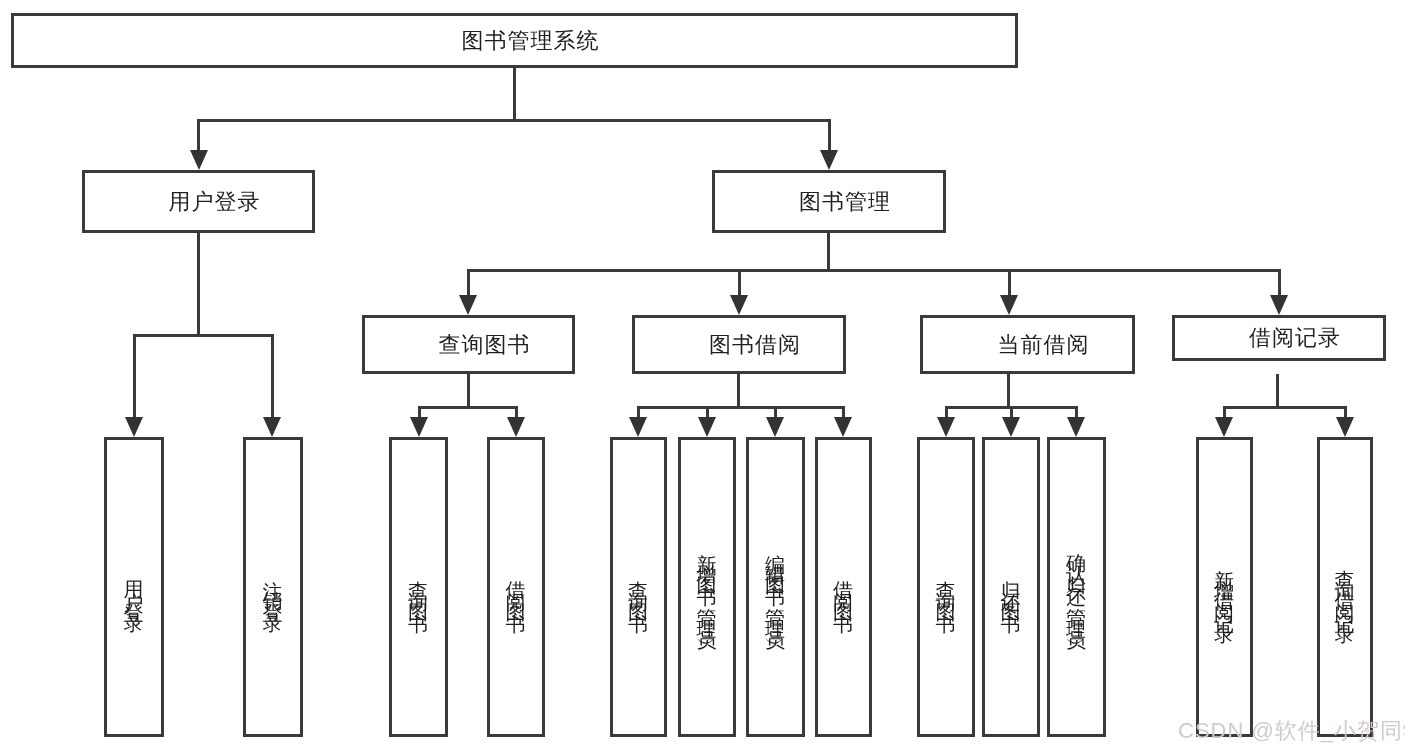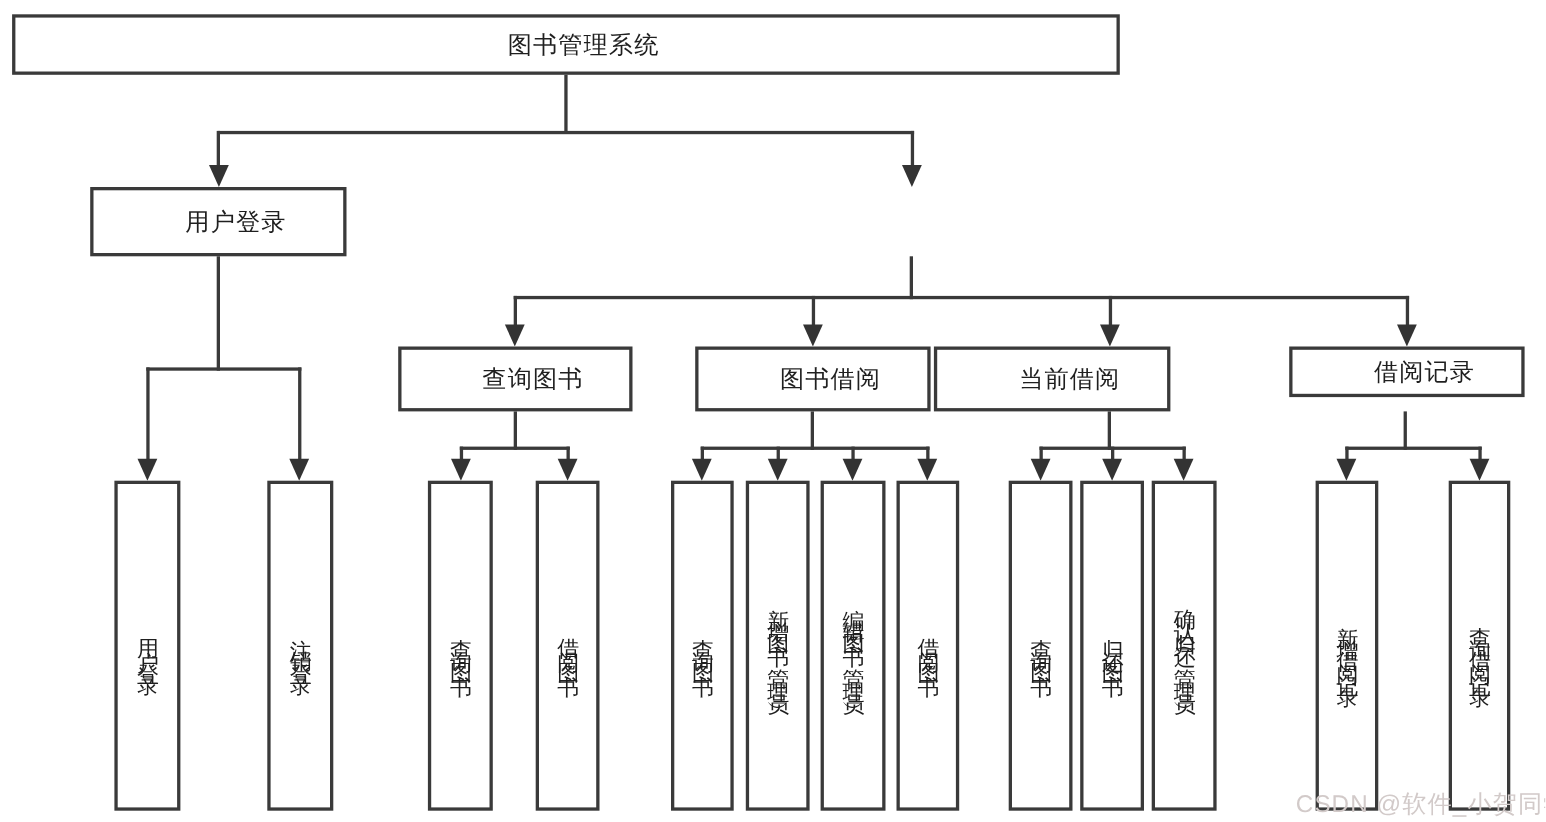--- a/index.html
+++ b/index.html
@@ -59,20 +59,23 @@
   <div class="ln" style="left:513px;top:68px;width:3px;height:52px;"></div>
   <div class="ln" style="left:198px;top:119px;width:633px;height:3px;"></div>
   <div class="ln" style="left:197px;top:119px;width:3px;height:33px;"></div>
   <div class="ar" style="left:190px;top:150px;"></div>
   <div class="ln" style="left:828px;top:119px;width:3px;height:33px;"></div>
   <div class="ar" style="left:820px;top:150px;"></div>
 
   <div class="box hbox" style="left:82px;top:170px;width:233px;height:63px;">
     <span>用户登录</span>
   </div>
+  <div class="box hbox" style="left:712px;top:170px;width:234px;height:63px;">
+    <span>图书管理</span>
+  </div>
 
   <div class="ln" style="left:197px;top:233px;width:3px;height:104px;"></div>
   <div class="ln" style="left:133px;top:334px;width:141px;height:3px;"></div>
   <div class="ln" style="left:133px;top:334px;width:3px;height:85px;"></div>
   <div class="ar" style="left:125px;top:417px;"></div>
   <div class="ln" style="left:271px;top:334px;width:3px;height:85px;"></div>
   <div class="ar" style="left:263px;top:417px;"></div>
 
   <div class="ln" style="left:827px;top:233px;width:3px;height:39px;"></div>
   <div class="ln" style="left:467px;top:269px;width:814px;height:3px;"></div>
@@ -84,21 +87,21 @@
   <div class="ar" style="left:1000px;top:295px;"></div>
   <div class="ln" style="left:1278px;top:269px;width:3px;height:28px;"></div>
   <div class="ar" style="left:1270px;top:295px;"></div>
 
   <div class="box hbox" style="left:362px;top:315px;width:213px;height:59px;">
     <span>查询图书</span>
   </div>
   <div class="box hbox" style="left:632px;top:315px;width:214px;height:59px;">
     <span>图书借阅</span>
   </div>
-  <div class="box hbox" style="left:849px;top:315px;width:215px;height:59px;">
+  <div class="box hbox" style="left:920px;top:315px;width:215px;height:59px;">
     <span>当前借阅</span>
   </div>
   <div class="box hbox" style="left:1172px;top:315px;width:214px;height:46px;">
     <span>借阅记录</span>
   </div>
 
   <div class="ln" style="left:467px;top:374px;width:3px;height:35px;"></div>
   <div class="ln" style="left:418px;top:406px;width:100px;height:3px;"></div>
   <div class="ln" style="left:418px;top:406px;width:3px;height:14px;"></div>
   <div class="ar" style="left:410px;top:417px;"></div>

